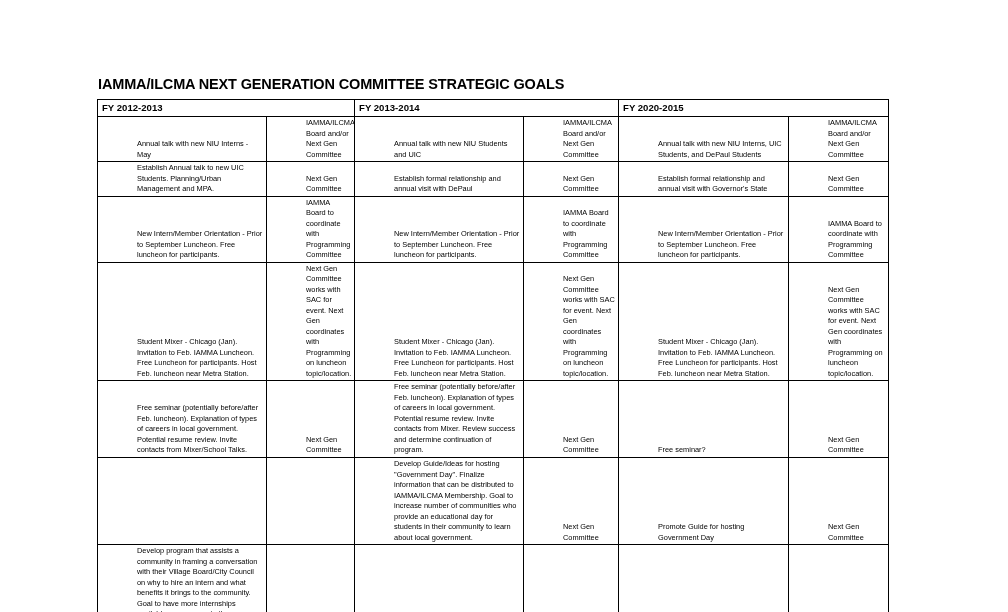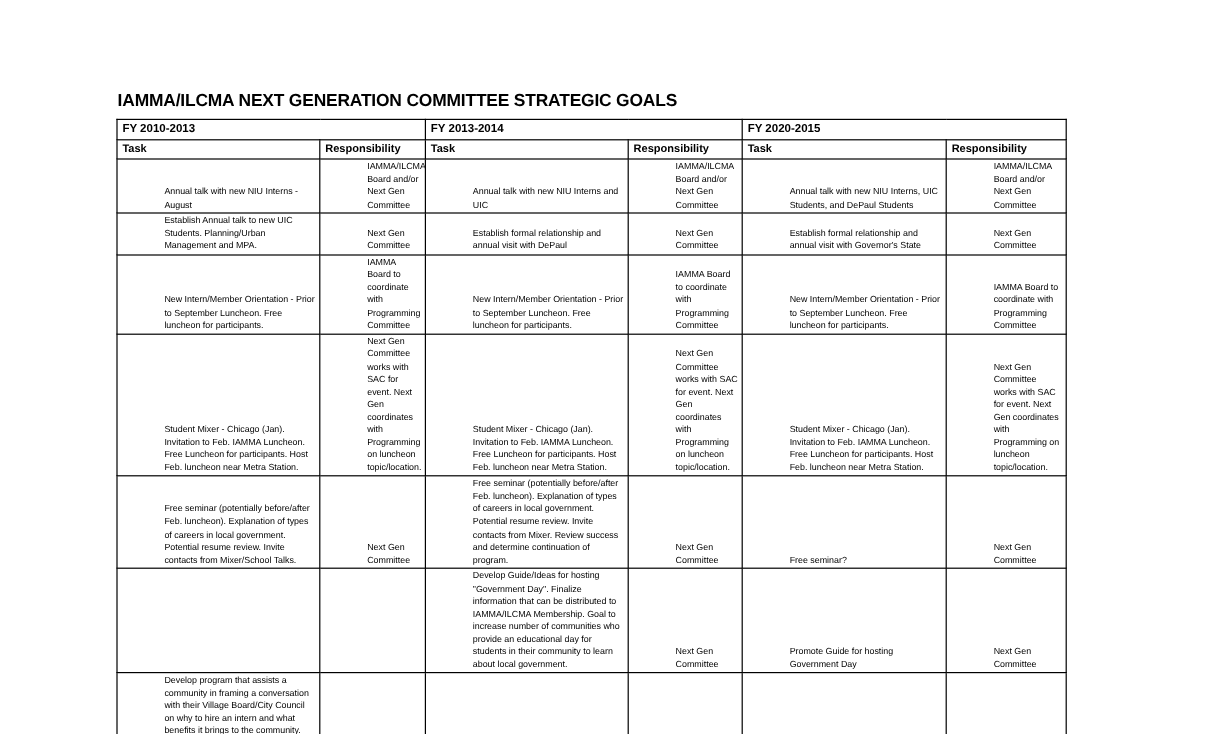--- a/index.html
+++ b/index.html
@@ -95,37 +95,29 @@
     <colgroup>
       <col class="c-task1">
         <col class="c-resp1">
       <col class="c-task2">
         <col class="c-resp2">
       <col class="c-task3">
         <col class="c-resp3">
     </colgroup>
     <tbody>
       <tr class="fy-row">
-        <td colspan="2">FY 2010-2013</td>
+        <td colspan="2">FY 2012-2013</td>
         <td colspan="2">FY 2013-2014</td>
         <td colspan="2">FY 2020-2015</td>
       </tr>
-      <tr class="head-row">
-        <td>Task</td>
-        <td>Responsibility</td>
-        <td>Task</td>
-        <td>Responsibility</td>
-        <td>Task</td>
-        <td>Responsibility</td>
-      </tr>
 
       <tr class="data-row r1">
-        <td>Annual talk with new NIU Interns - August</td>
+        <td>Annual talk with new NIU Interns - May</td>
         <td>IAMMA/ILCMA Board and/or Next Gen Committee</td>
-        <td>Annual talk with new NIU Interns and UIC</td>
+        <td>Annual talk with new NIU Students and UIC</td>
         <td>IAMMA/ILCMA Board and/or Next Gen Committee</td>
         <td>Annual talk with new NIU Interns, UIC Students, and DePaul Students</td>
         <td>IAMMA/ILCMA Board and/or Next Gen Committee</td>
       </tr>
 
       <tr class="data-row r2">
         <td>Establish Annual talk to new UIC Students. Planning/Urban Management and MPA.</td>
         <td>Next Gen Committee</td>
         <td>Establish formal relationship and annual visit with DePaul</td>
         <td>Next Gen Committee</td>

